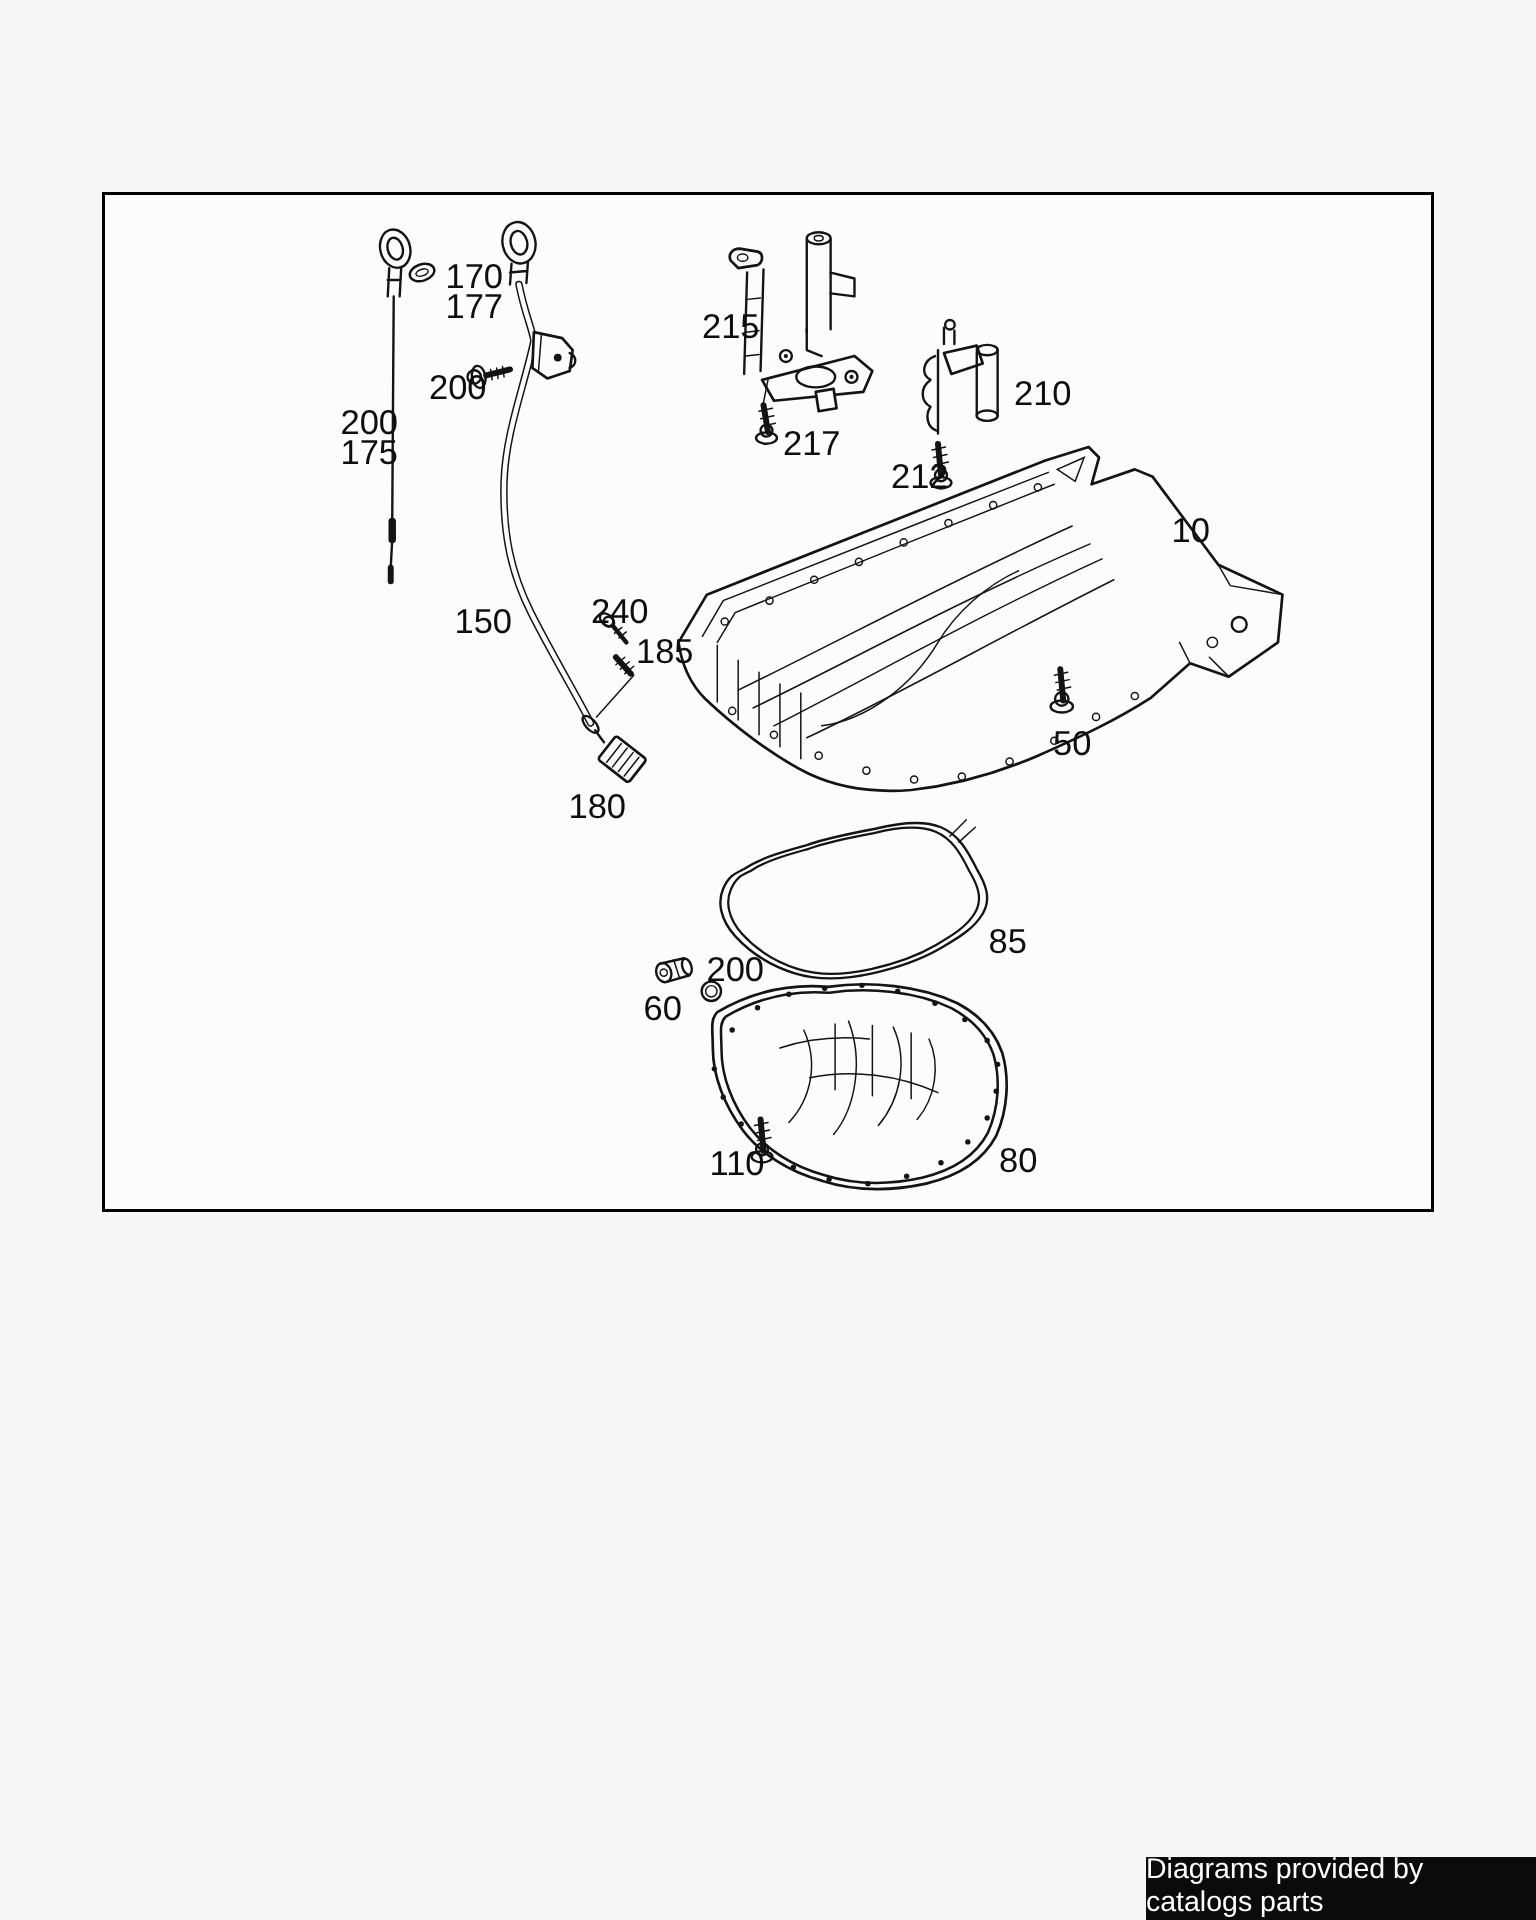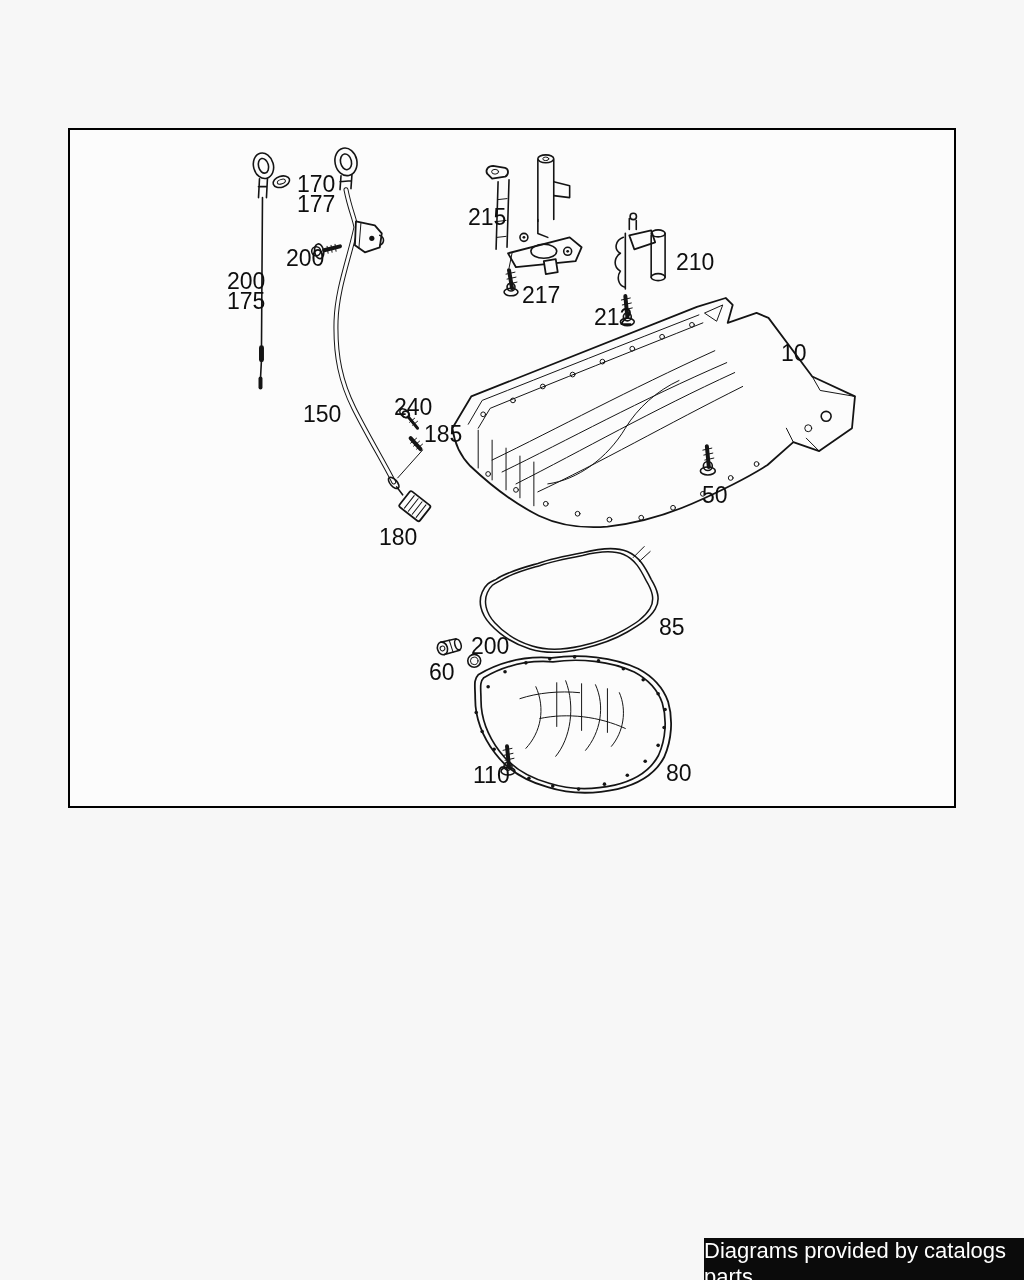--- a/index.html
+++ b/index.html
@@ -12,23 +12,23 @@
   .frame{
     position:absolute;left:68px;top:128px;width:888px;height:680px;
     background:#fcfcfc;border:2px solid #000;box-sizing:border-box;
   }
   .artwork{position:absolute;left:0;top:0;width:100%;height:100%;}
   .plabel{
     position:absolute;font-size:23px;line-height:1.05;color:#0e0e0e;
     white-space:nowrap;letter-spacing:0px;
   }
   .footer{
-    position:absolute;right:0;bottom:0;width:320px;height:42px;
-    display:flex;align-items:flex-start;justify-content:center;
-    font-size:22px;
+    position:absolute;right:0;bottom:0;width:260px;height:42px;
+    display:flex;align-items:flex-end;justify-content:center;
+    font-size:19px;
   }
   
   svg *{vector-effect:none;}
   .ln{fill:none;stroke:#141414;stroke-width:1.6;stroke-linecap:round;stroke-linejoin:round;}
   .thin{fill:none;stroke:#141414;stroke-width:1;stroke-linecap:round;}
   .fillw{fill:#fcfcfc;stroke:#141414;stroke-width:1.8;stroke-linejoin:round;}
   .sw3{fill:none;stroke:#141414;stroke-width:3;stroke-linecap:round;}
   .sw4{fill:none;stroke:#141414;stroke-width:4;stroke-linecap:round;}
   .sw5{fill:none;stroke:#141414;stroke-width:5;stroke-linecap:round;}
   .tube-core{fill:none;stroke:#fcfcfc;stroke-width:3;stroke-linecap:round;}

